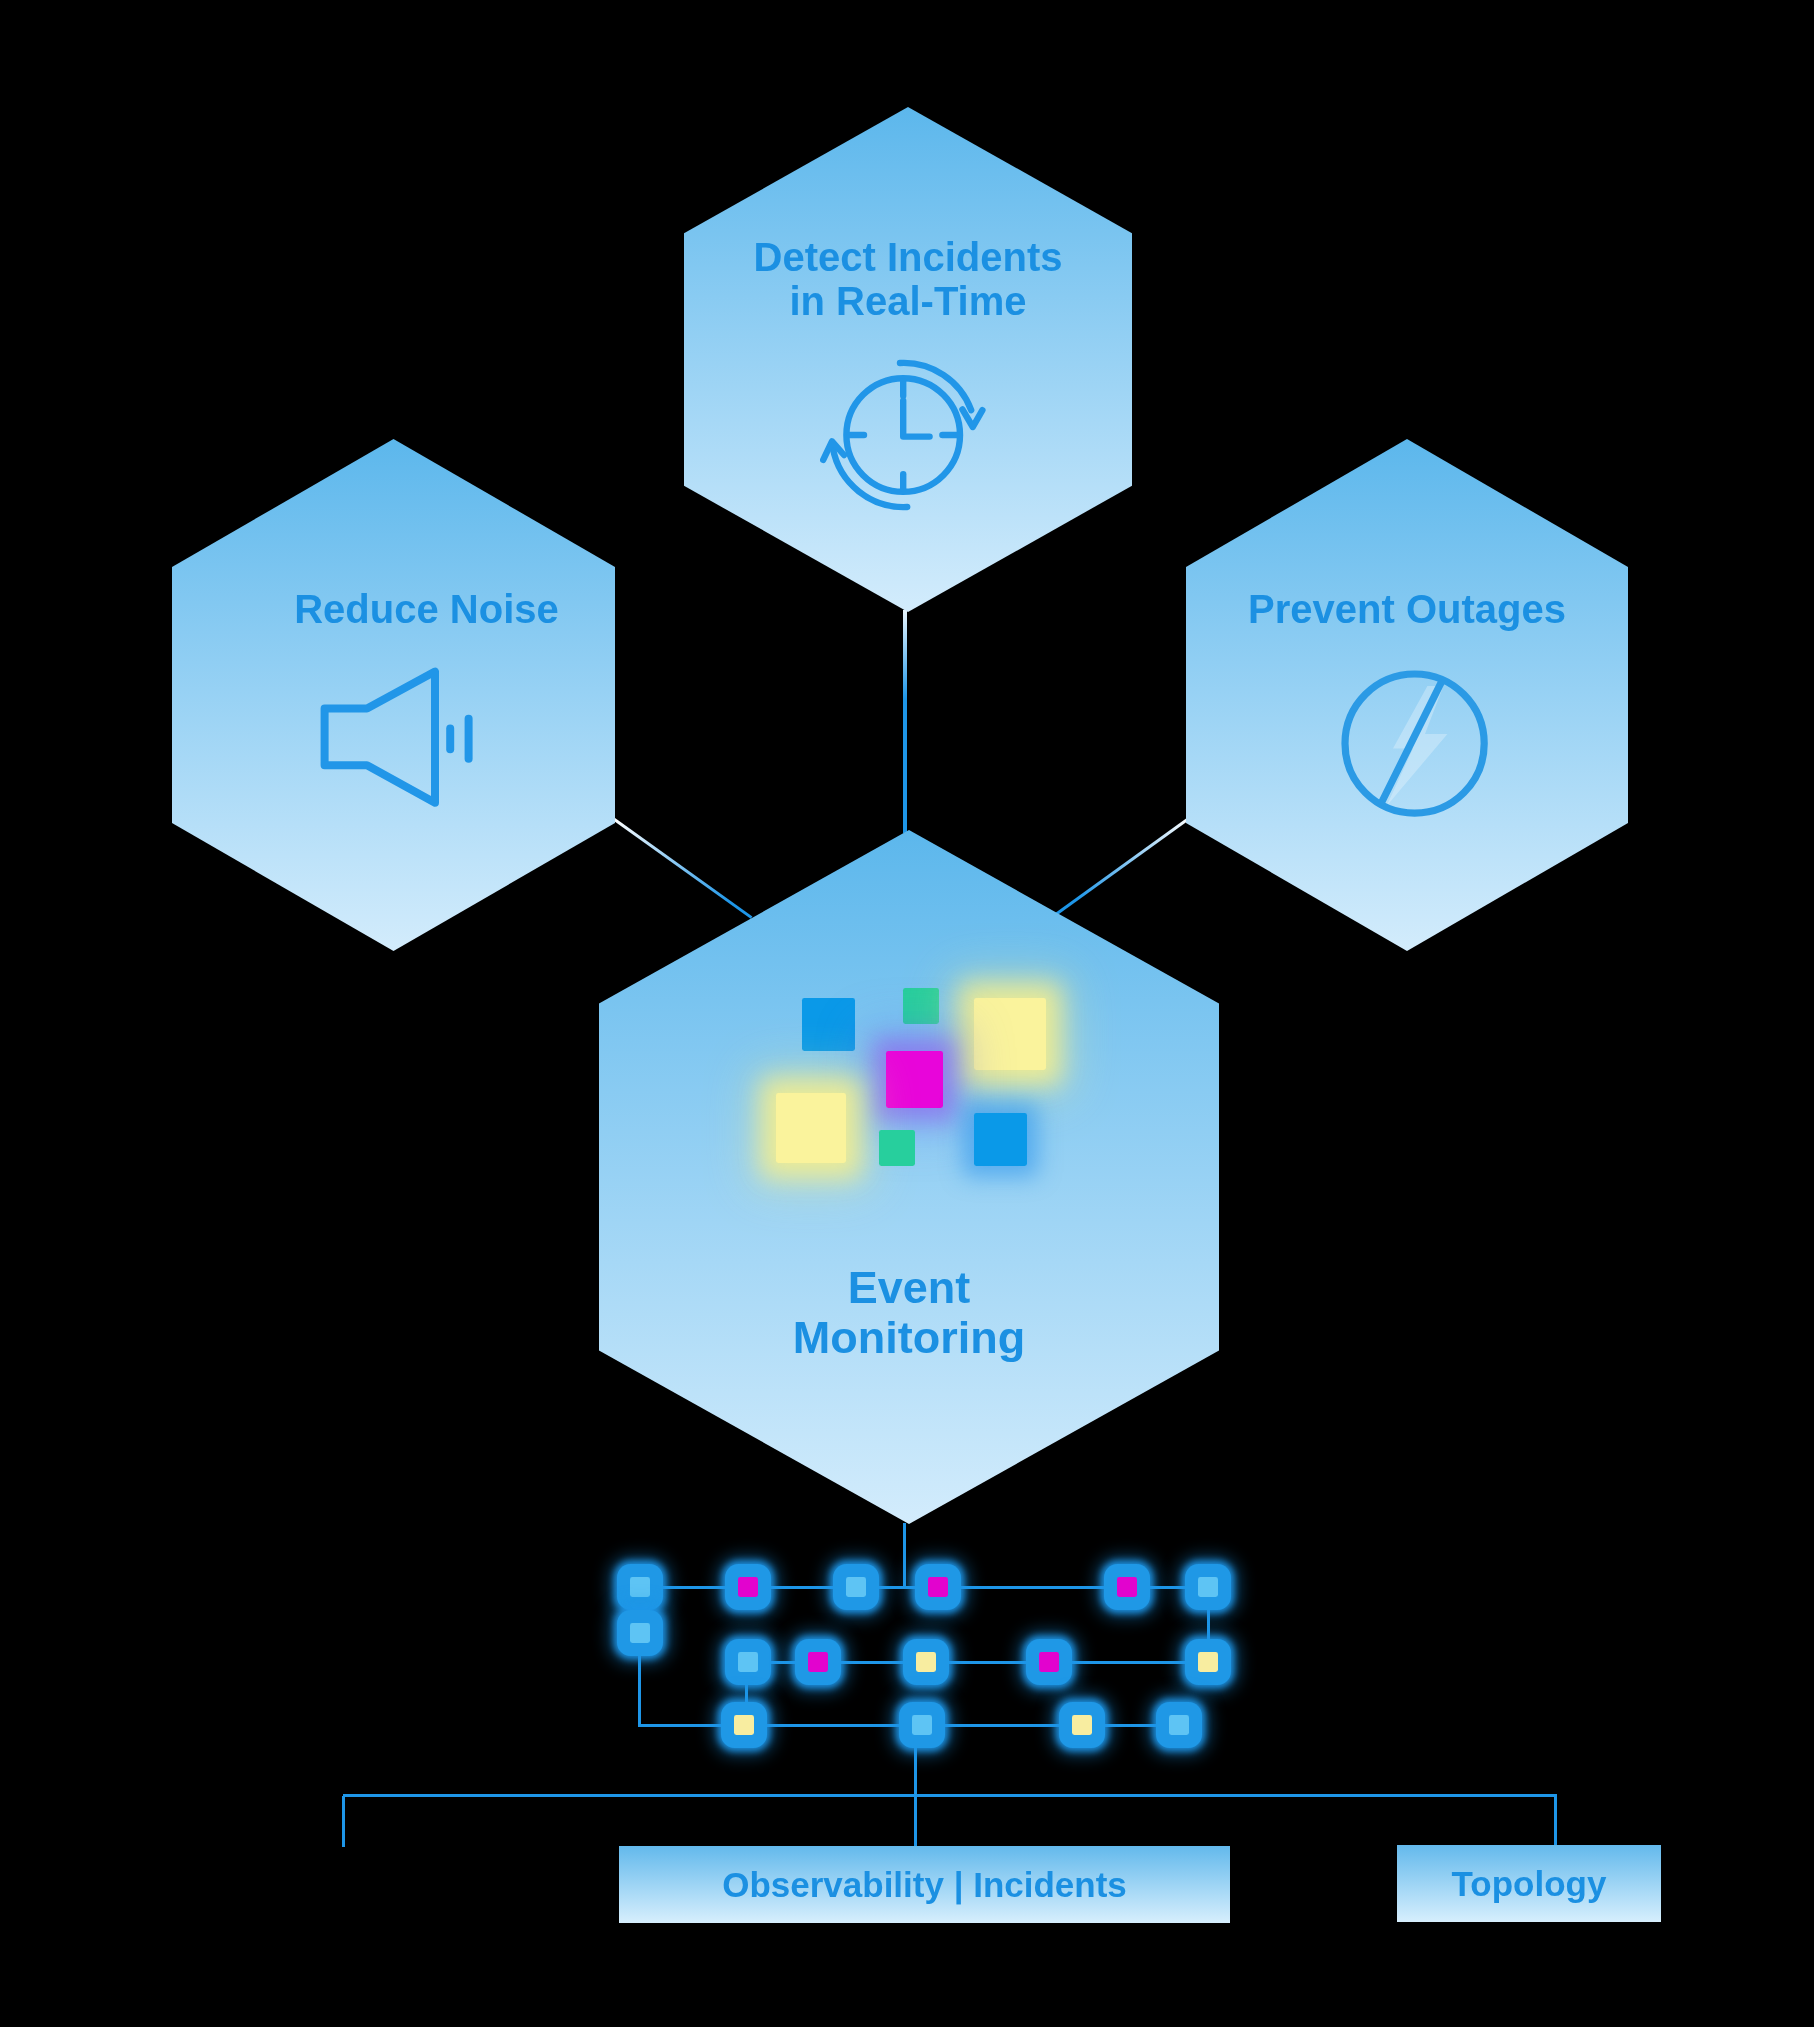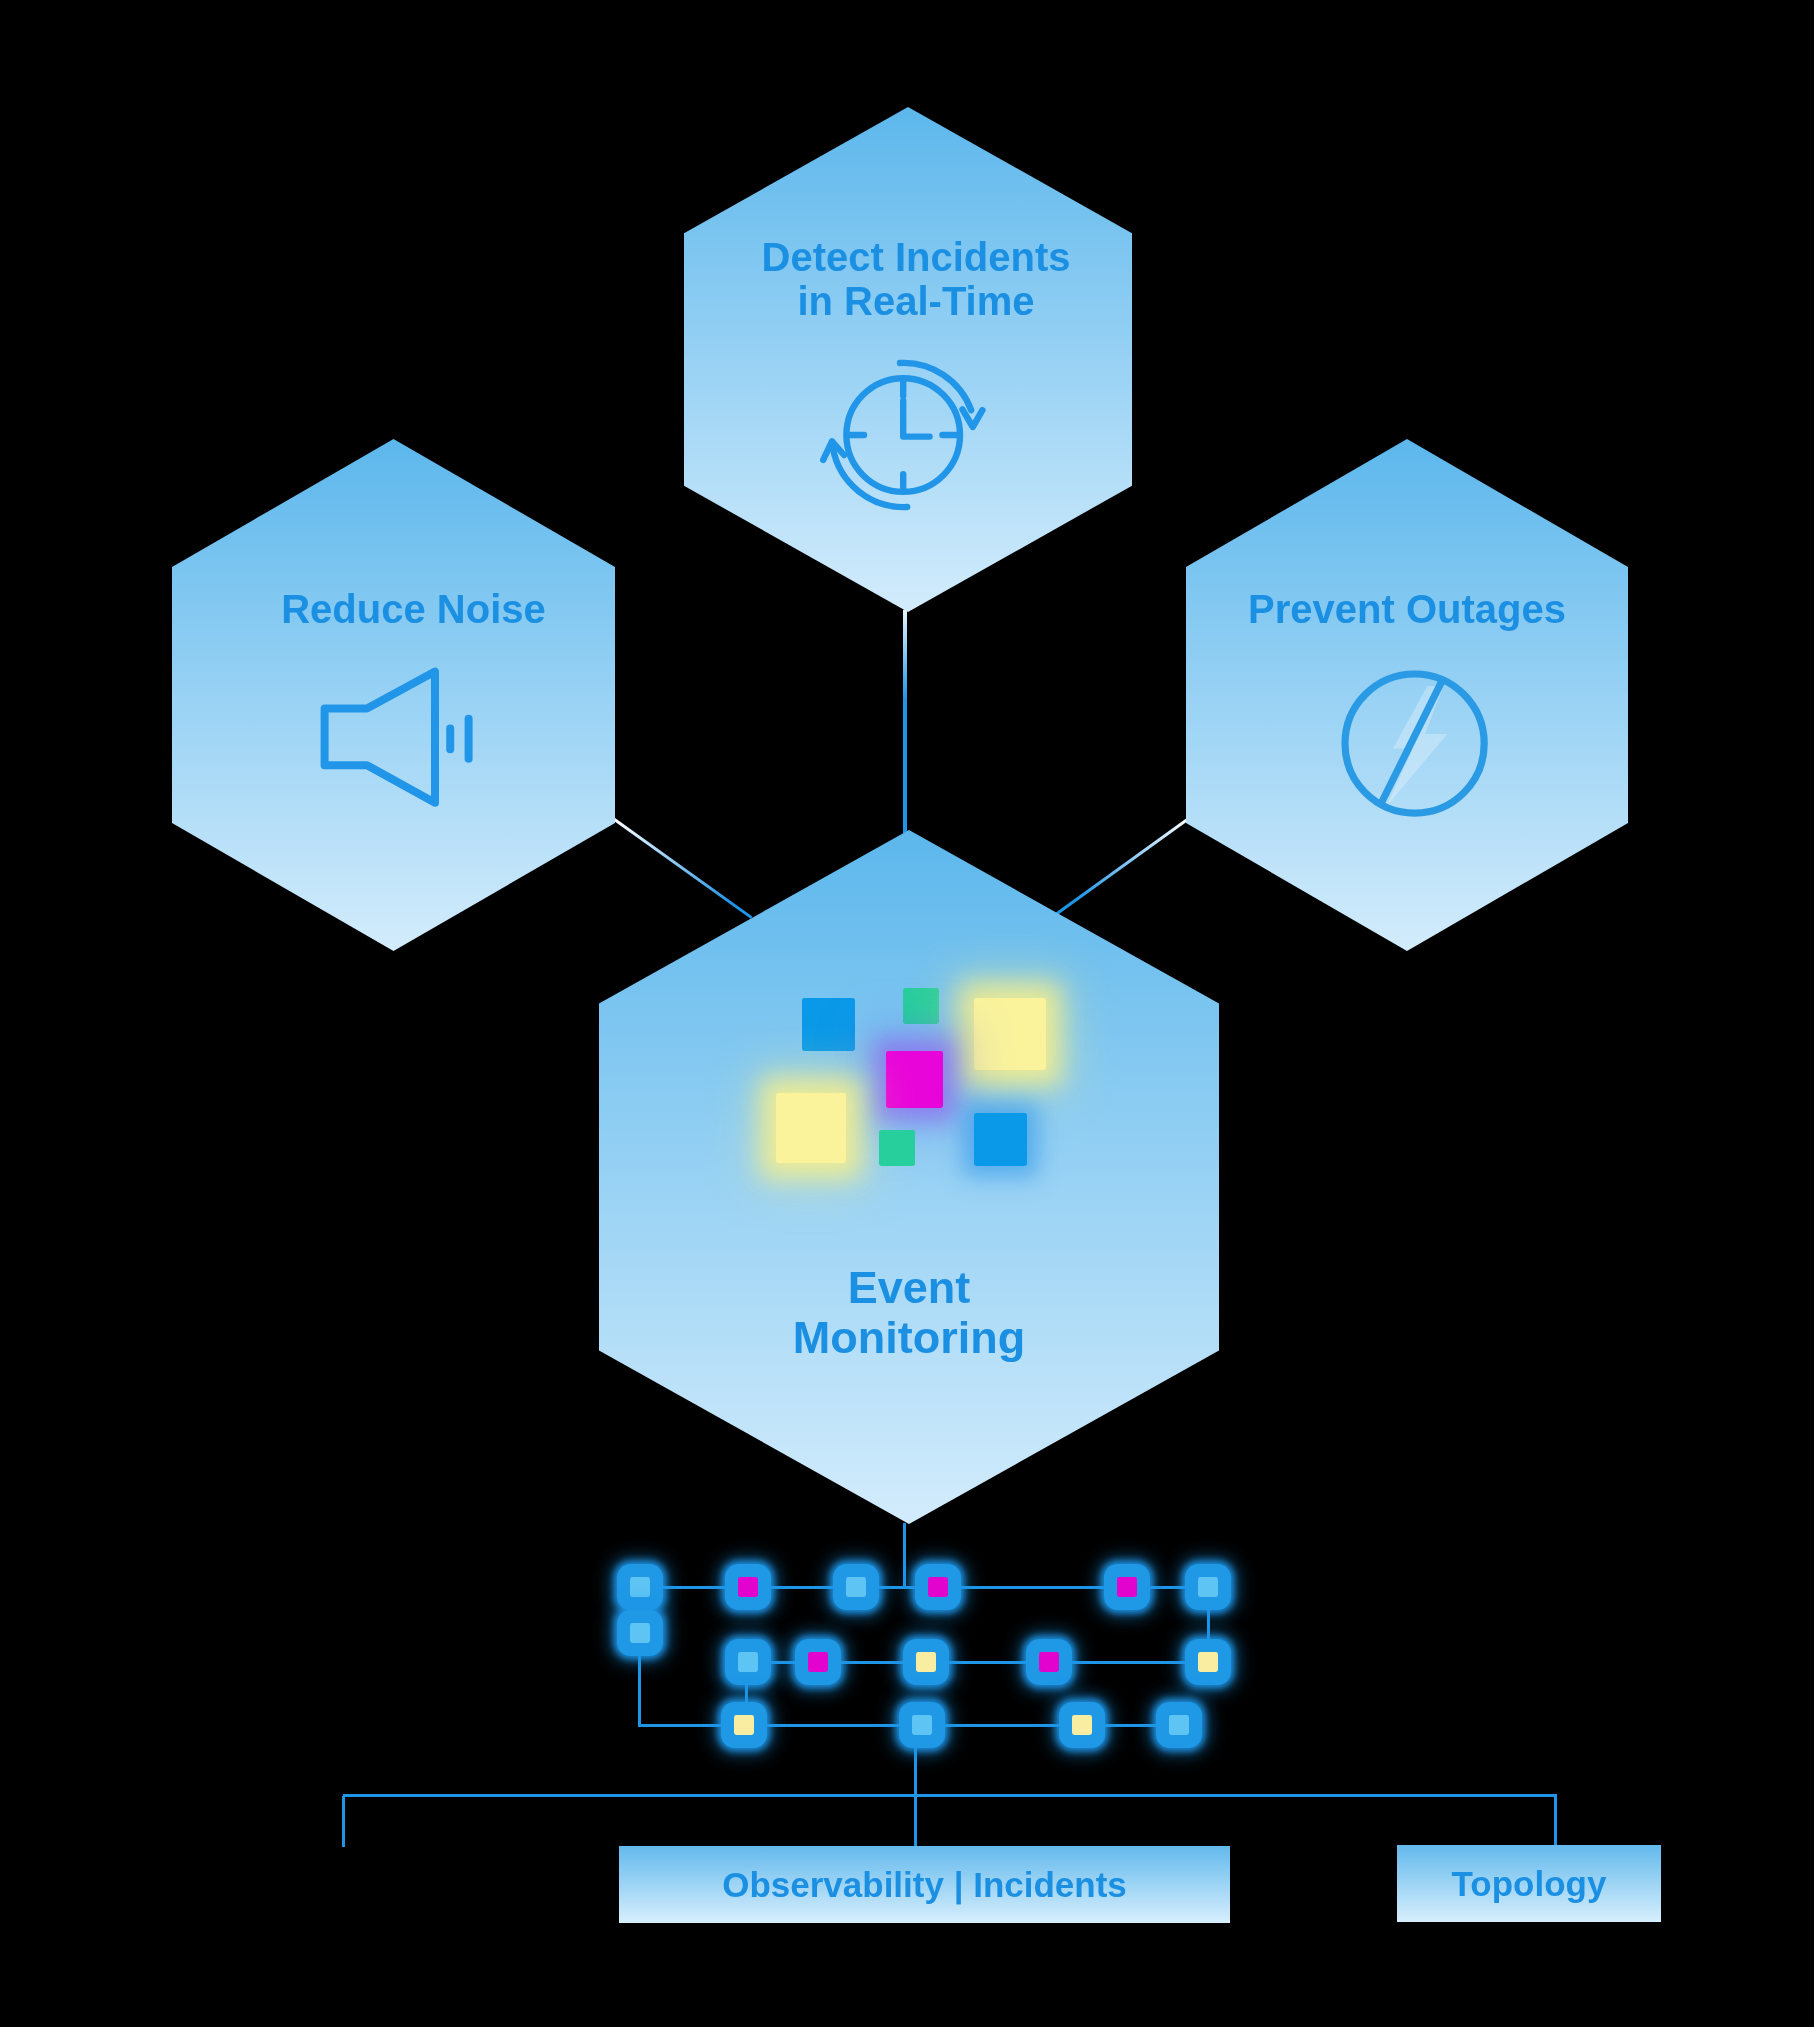--- a/index.html
+++ b/index.html
@@ -58,25 +58,25 @@
       <div class="line" style="left: 343px; top: 1794px; width: 1214px; height: 3.2px;"></div>
       <div class="line" style="left: 342px; top: 1796px; width: 3.2px; height: 51px;"></div>
       <div class="line" style="left: 1554px; top: 1796px; width: 3.2px; height: 50px;"></div>
     </div>
 
   <div class="hex" style="left:684px;top:107px;width:448px;height:505px;"></div>
   <div class="hex" style="left:172px;top:439px;width:443px;height:512px;"></div>
   <div class="hex" style="left:1186px;top:439px;width:442px;height:512px;"></div>
   <div class="hex" style="left:599px;top:830px;width:620px;height:694px;"></div>
 
-  <div class="hex-title" style="left:684px;top:235px;width:448px;margin-left:8px;">
+  <div class="hex-title" style="left:684px;top:235px;width:448px;">
     <div>Detect Incidents</div>
     <div>in Real-Time</div>
   </div>
-  <div class="hex-title" style="left:172px;top:587px;width:483px;">
+  <div class="hex-title" style="left:172px;top:587px;width:483px;padding-left:13px;">
     <div>Reduce Noise</div>
   </div>
   <div class="hex-title" style="left:1186px;top:587px;width:442px;">
     <div>Prevent Outages</div>
   </div>
   <div class="hex-title big" style="left:599px;top:1263px;width:620px;">
     <div>Event</div>
     <div>Monitoring</div>
   </div>
 

